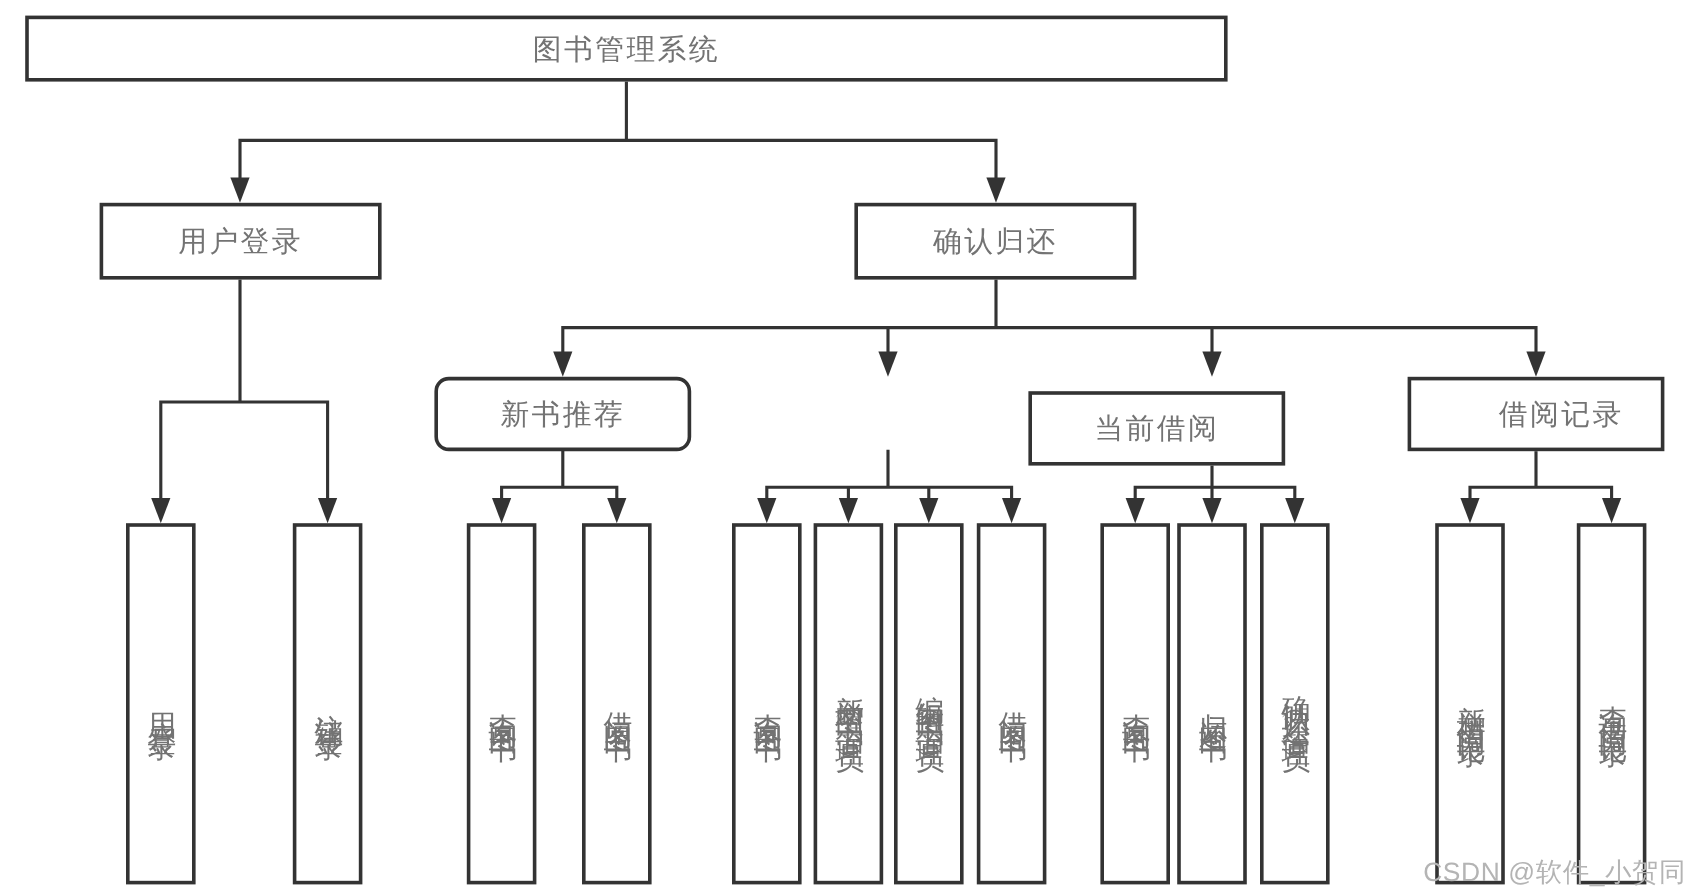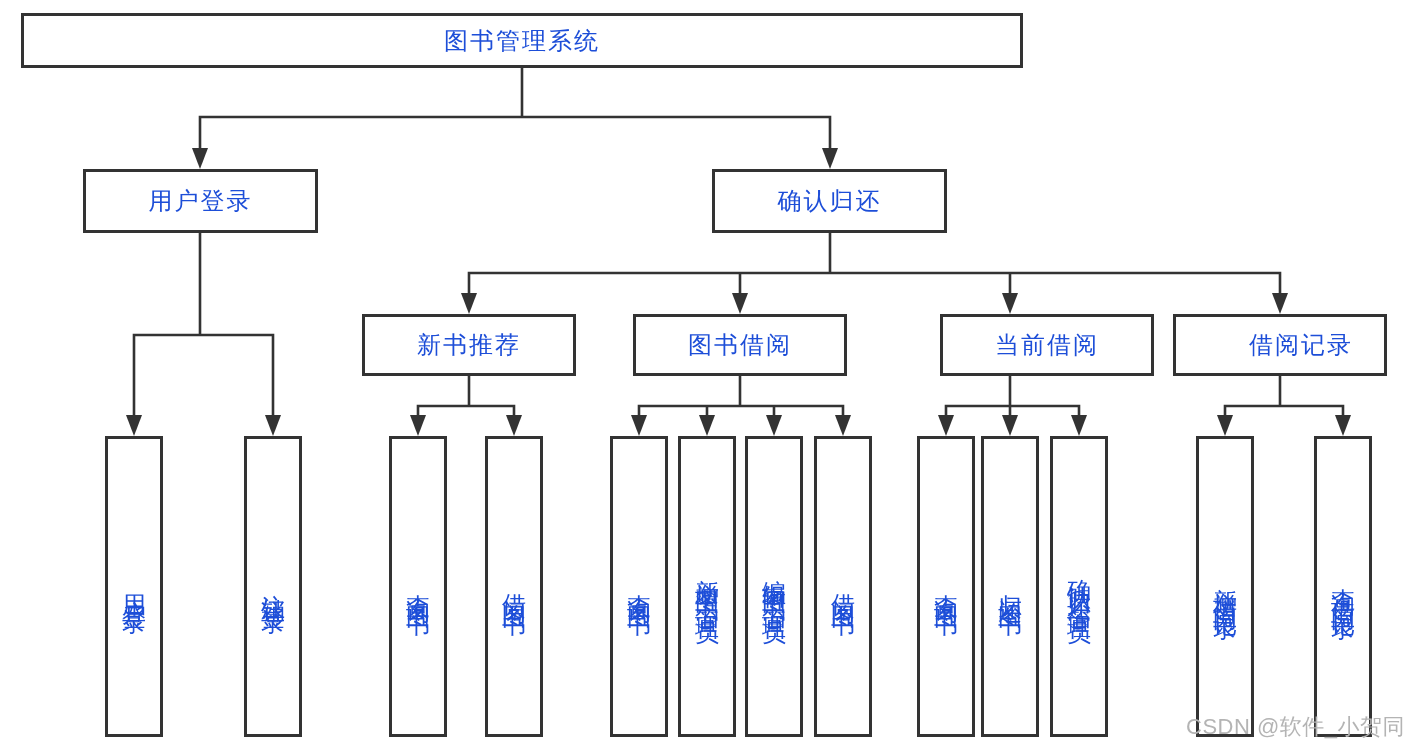--- a/index.html
+++ b/index.html
@@ -7,29 +7,29 @@
     position:relative;width:1405px;height:747px;background:#ffffff;overflow:hidden;
     font-family:"Liberation Sans","DejaVu Sans",sans-serif;color:#333333;
   }
   .connectors{position:absolute;left:0;top:0;width:1405px;height:747px;z-index:1;}
   .connectors path{stroke:#333333;stroke-width:2.6;fill:none;stroke-linecap:square;}
   .connectors polygon{fill:#333333;stroke:none;}
   .node{
     position:absolute;background:#ffffff;border:3px solid #333333;box-sizing:border-box;
     display:flex;align-items:center;justify-content:center;z-index:2;
   }
-  .node .label{font-size:24px;letter-spacing:2px;color:#1d4ed8;white-space:nowrap;}
+  .node .label{font-size:24px;letter-spacing:2px;color:#737373;white-space:nowrap;}
   .root{left:21px;top:13px;width:1002px;height:55px;}
   .lvl1{top:169px;width:235px;height:64px;}
   #n-user-login{left:83px;}
   #n-book-management{left:712px;}
   .lvl2{top:314px;width:214px;height:62px;}
-  #n-new-book-recommend{left:362px;}
+  #n-new-book-recommend{left:362px;border-radius:12px;}
   #n-book-borrow{left:633px;}
-  #n-current-borrow{left:940px;}
+  #n-current-borrow{left:857px;margin-top:12px;}
   #n-borrow-records{left:1173px;padding-left:42px;}
   .leaf{top:436px;width:58px;height:301px;}
   .leaf .label{
     writing-mode:vertical-rl;font-size:24px;letter-spacing:6px;line-height:1;white-space:normal;
   }
   #n-leaf-user-login{left:105px;}
   #n-leaf-logout{left:244px;}
   #n-leaf-query-book-1{left:389px;}
   #n-leaf-borrow-book-1{left:485px;}
   #n-leaf-query-book-2{left:610px;}
@@ -101,23 +101,20 @@
   <div class="node lvl1" id="n-user-login">
     <span class="label">用户登录</span>
   </div>
   <div class="node lvl1" id="n-book-management">
     <span class="label">确认归还</span>
   </div>
 
   <div class="node lvl2" id="n-new-book-recommend">
     <span class="label">新书推荐</span>
   </div>
-  <div class="node lvl2" id="n-book-borrow">
-    <span class="label">图书借阅</span>
-  </div>
   <div class="node lvl2" id="n-current-borrow">
     <span class="label">当前借阅</span>
   </div>
   <div class="node lvl2" id="n-borrow-records">
     <span class="label">借阅记录</span>
   </div>
 
   <div class="node leaf" id="n-leaf-user-login">
     <span class="label">用户登录</span>
   </div>

